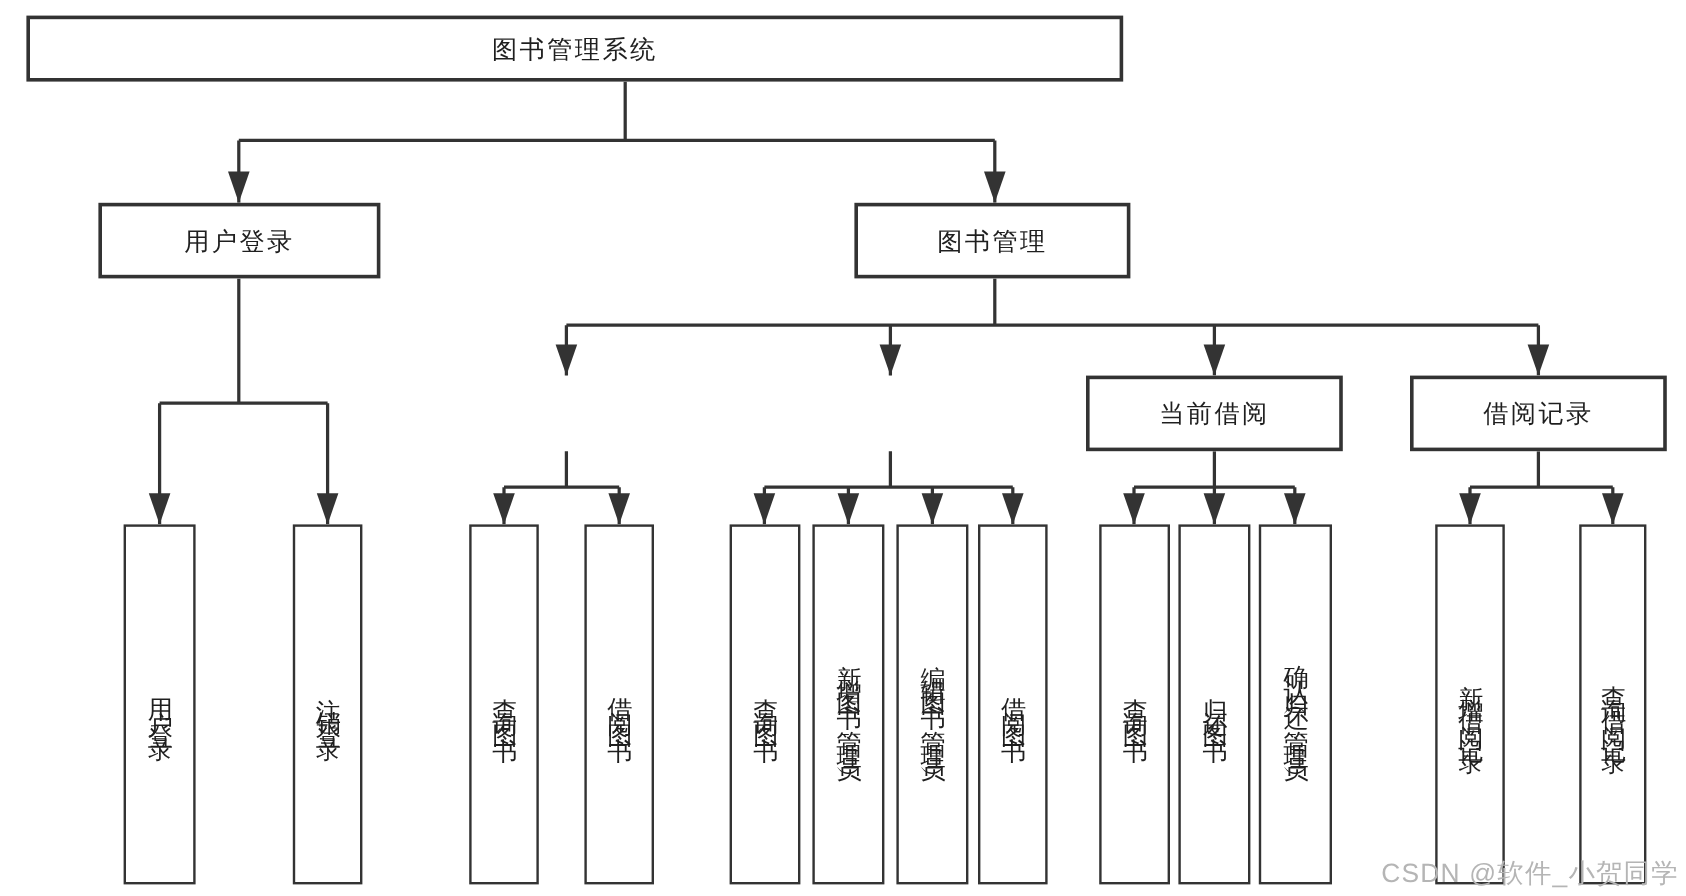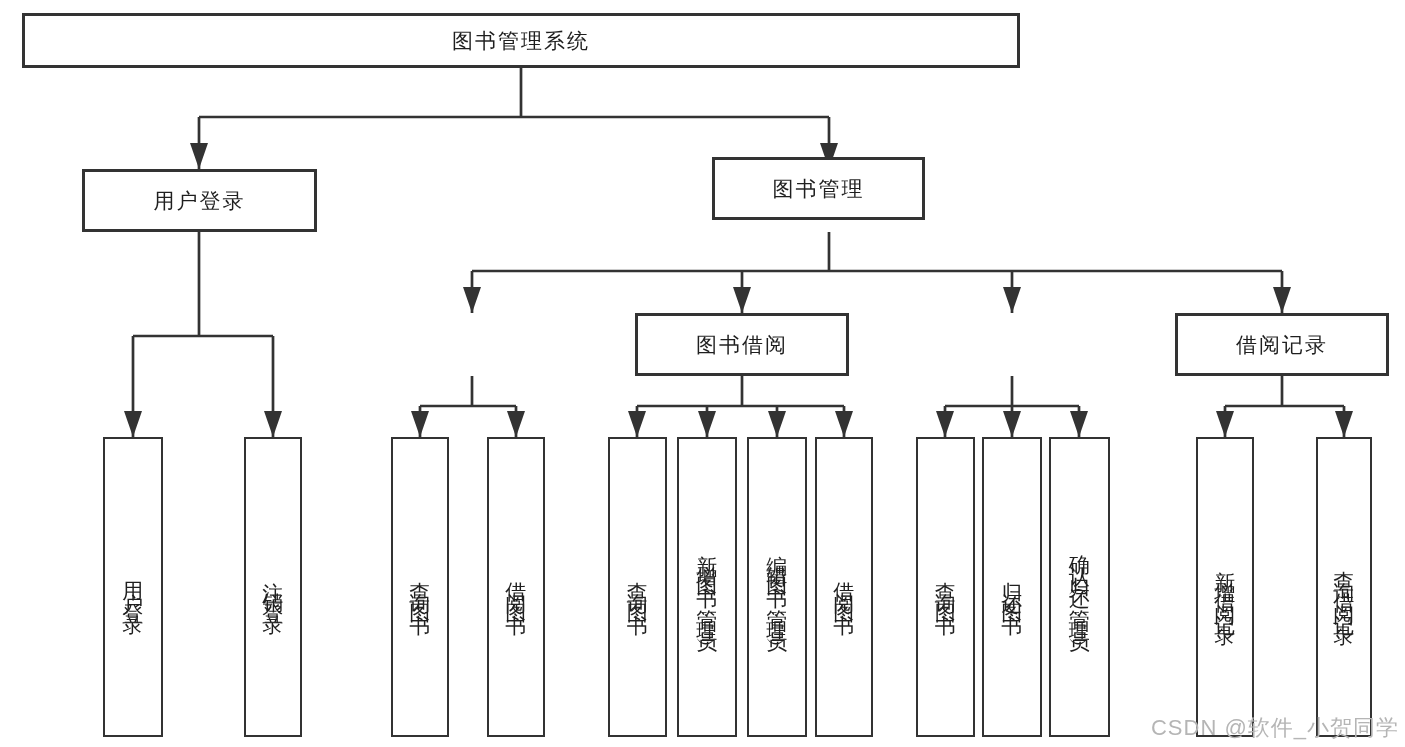--- a/index.html
+++ b/index.html
@@ -98,33 +98,33 @@
     <use href="#arrowhead" x="707" y="437"></use>
     <use href="#arrowhead" x="777" y="437"></use>
     <use href="#arrowhead" x="844" y="437"></use>
     <use href="#arrowhead" x="945" y="437"></use>
     <use href="#arrowhead" x="1012" y="437"></use>
     <use href="#arrowhead" x="1079" y="437"></use>
     <use href="#arrowhead" x="1225" y="437"></use>
     <use href="#arrowhead" x="1344" y="437"></use>
   </svg>
 
-  <div class="node h" style="left:22px; top:13px; width:998px; height:55px">
+  <div class="node h" style="left:22px; top:13px; width:914px; height:55px">
     <span>图书管理系统</span>
   </div>
 
   <div class="node h" style="left:82px; top:169px; width:235px; height:63px">
     <span>用户登录</span>
   </div>
-  <div class="node h" style="left:712px; top:157px; width:213px; height:63px">
+  <div class="node h" style="left:712px; top:169px; width:230px; height:63px">
     <span>图书管理</span>
   </div>
 
-  <div class="node h" style="left:635px; top:313px; width:214px; height:63px">
-    <span>图书借阅</span>
+  <div class="node h" style="left:905px; top:313px; width:214px; height:63px">
+    <span>当前借阅</span>
   </div>
   <div class="node h" style="left:1175px; top:313px; width:214px; height:63px">
     <span>借阅记录</span>
   </div>
 
   <div class="node v" style="left:103px; top:437px; width:60px; height:300px">
     <span>用户登录</span>
   </div>
   <div class="node v" style="left:244px; top:437px; width:58px; height:300px">
     <span>注销登录</span>

